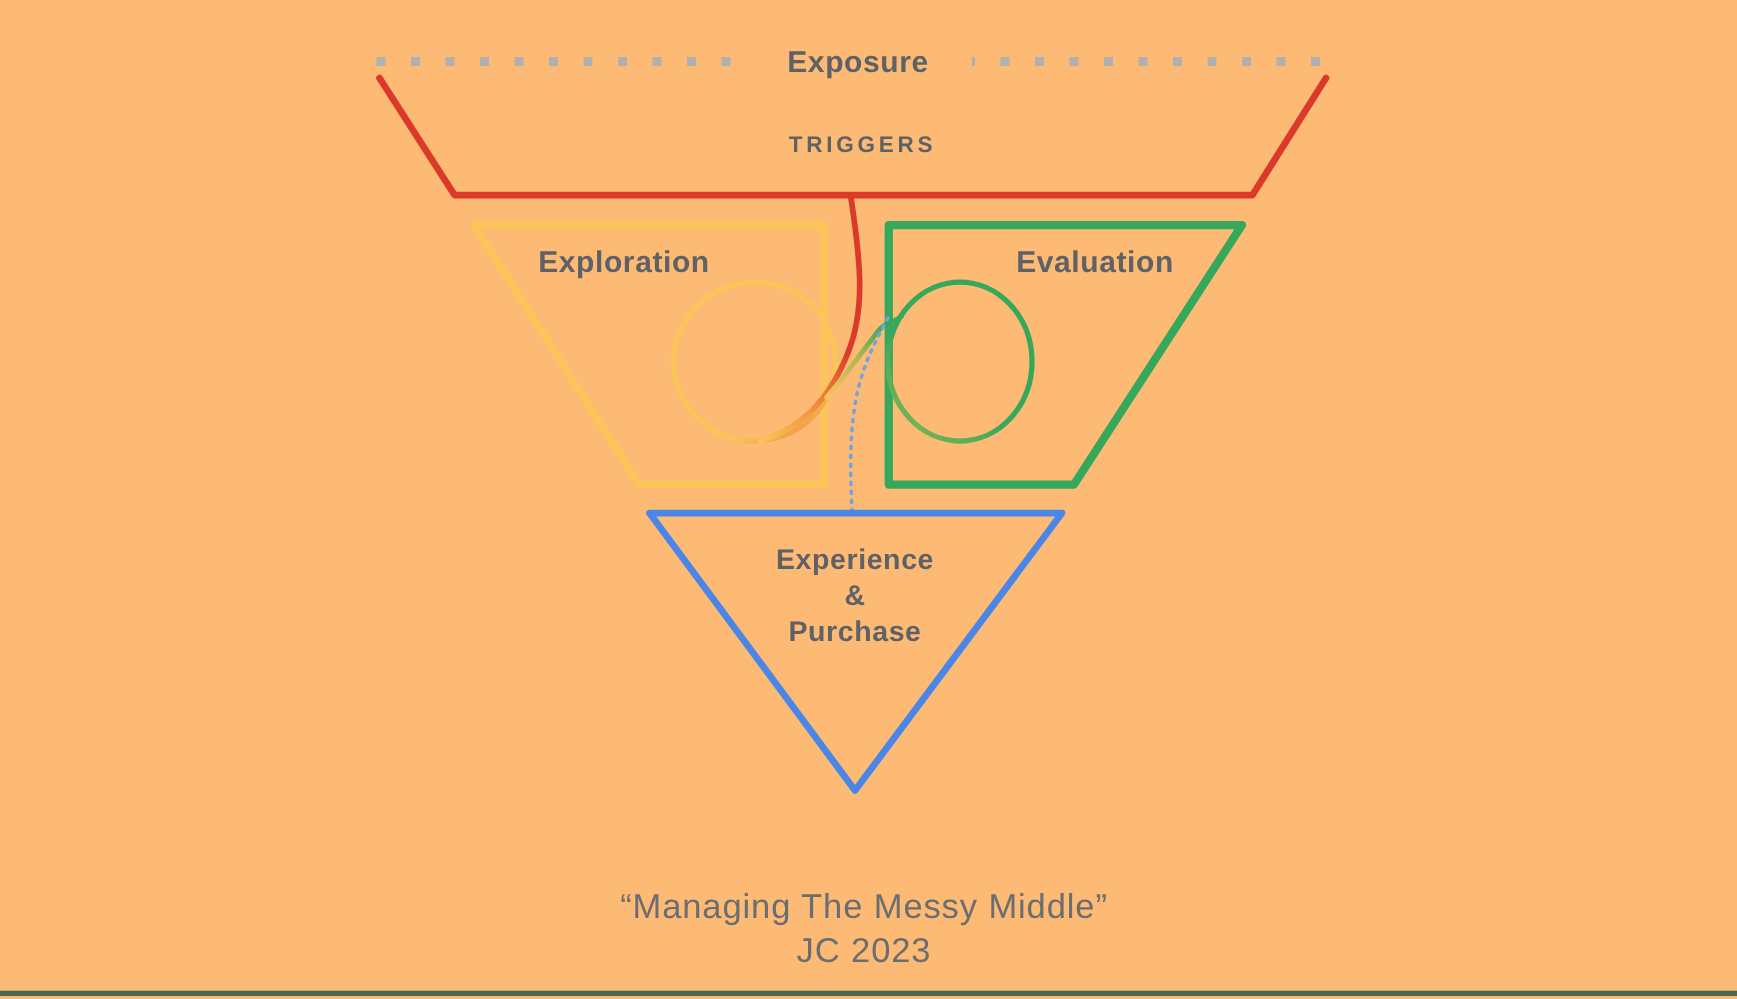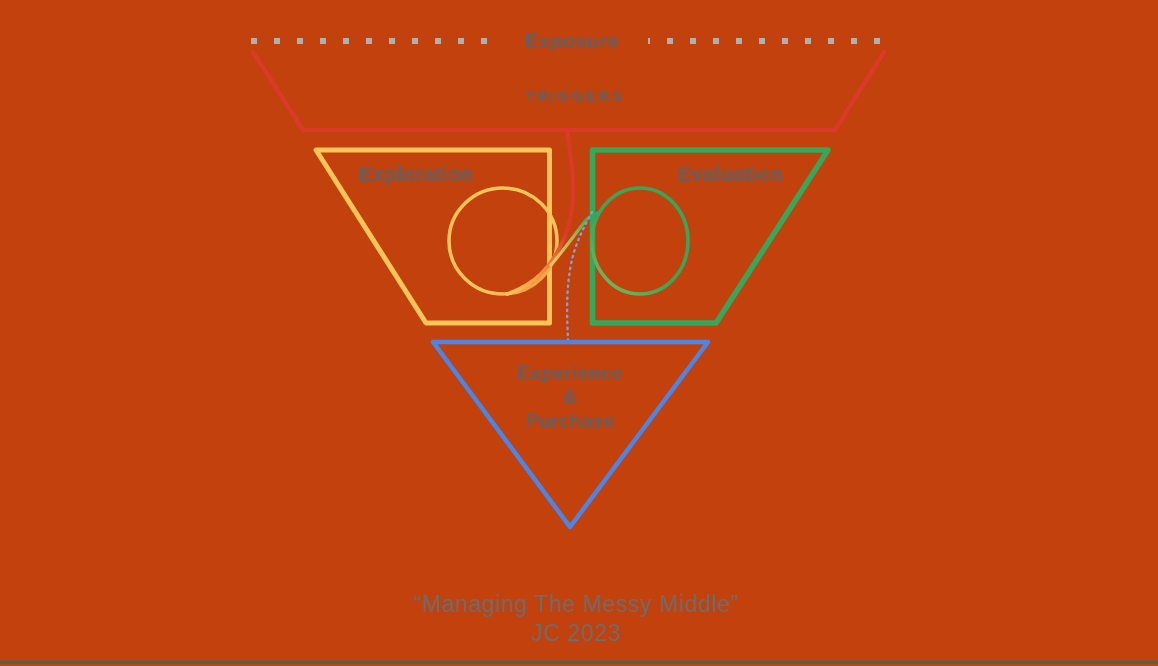--- a/index.html
+++ b/index.html
@@ -4,21 +4,21 @@
 <style>
   html, body {
     margin: 0;
     padding: 0;
     background: #ffffff;
   }
   .page {
     position: relative;
     width: 1158px;
     height: 666px;
-    background: #c2410c;
+    background: #fdba74;
     overflow: hidden;
     font-family: "Liberation Sans", "DejaVu Sans", sans-serif;
   }
   svg text {
     font-family: "Liberation Sans", "DejaVu Sans", sans-serif;
   }
   .lbl {
     font-weight: 700;
     letter-spacing: 0.4px;
   }

